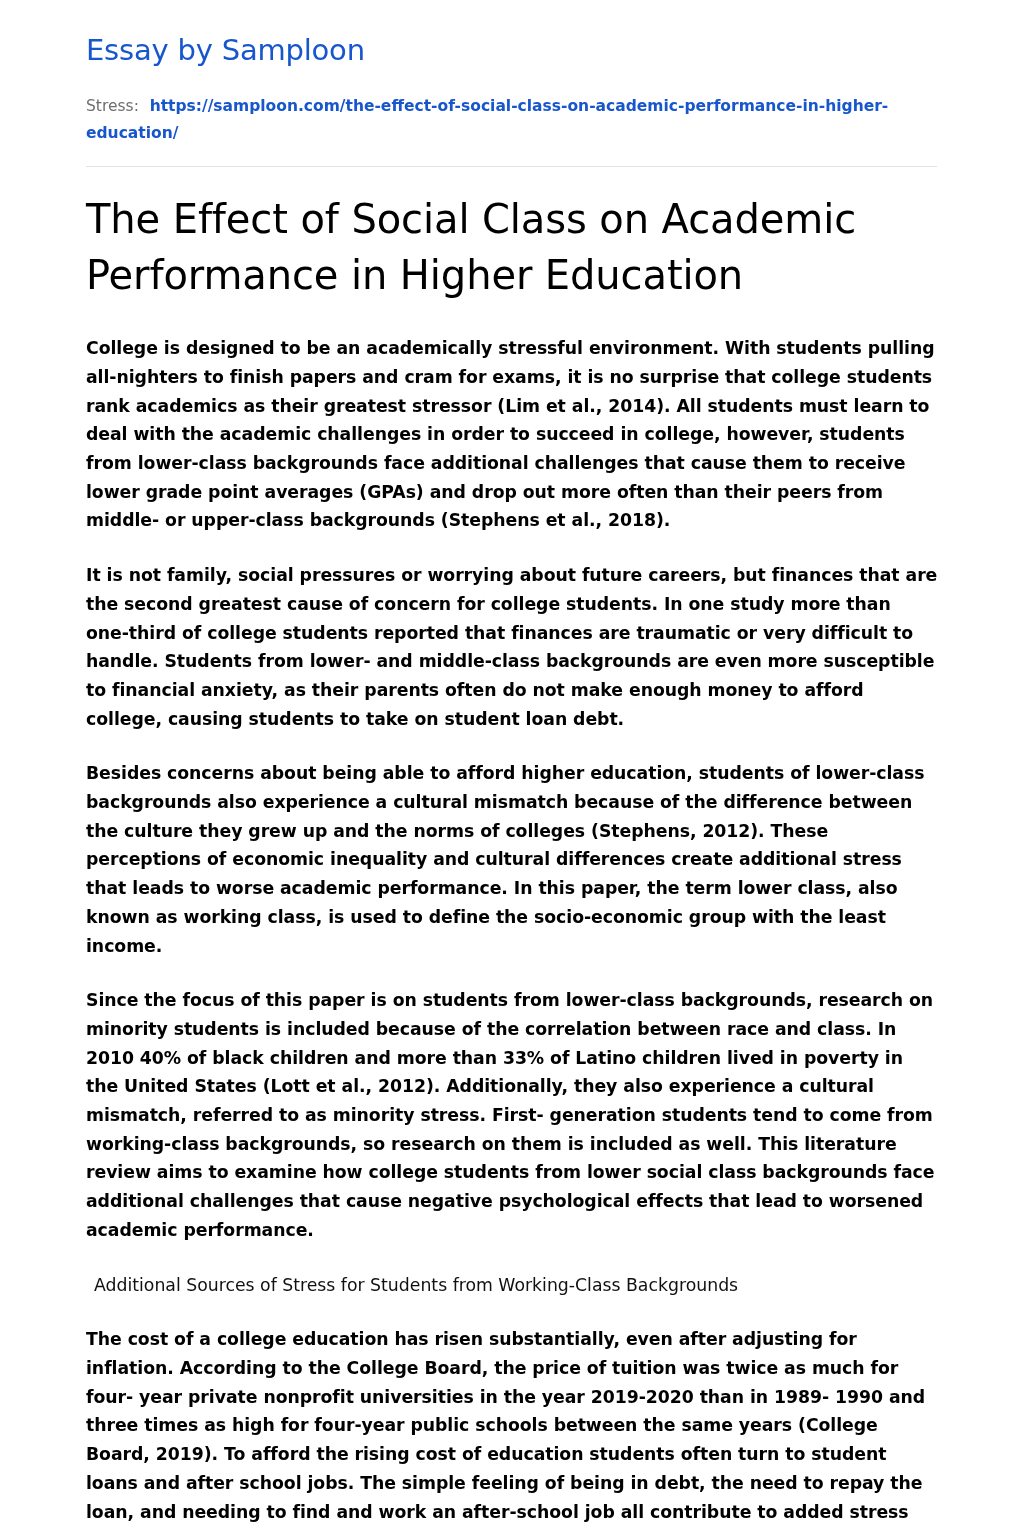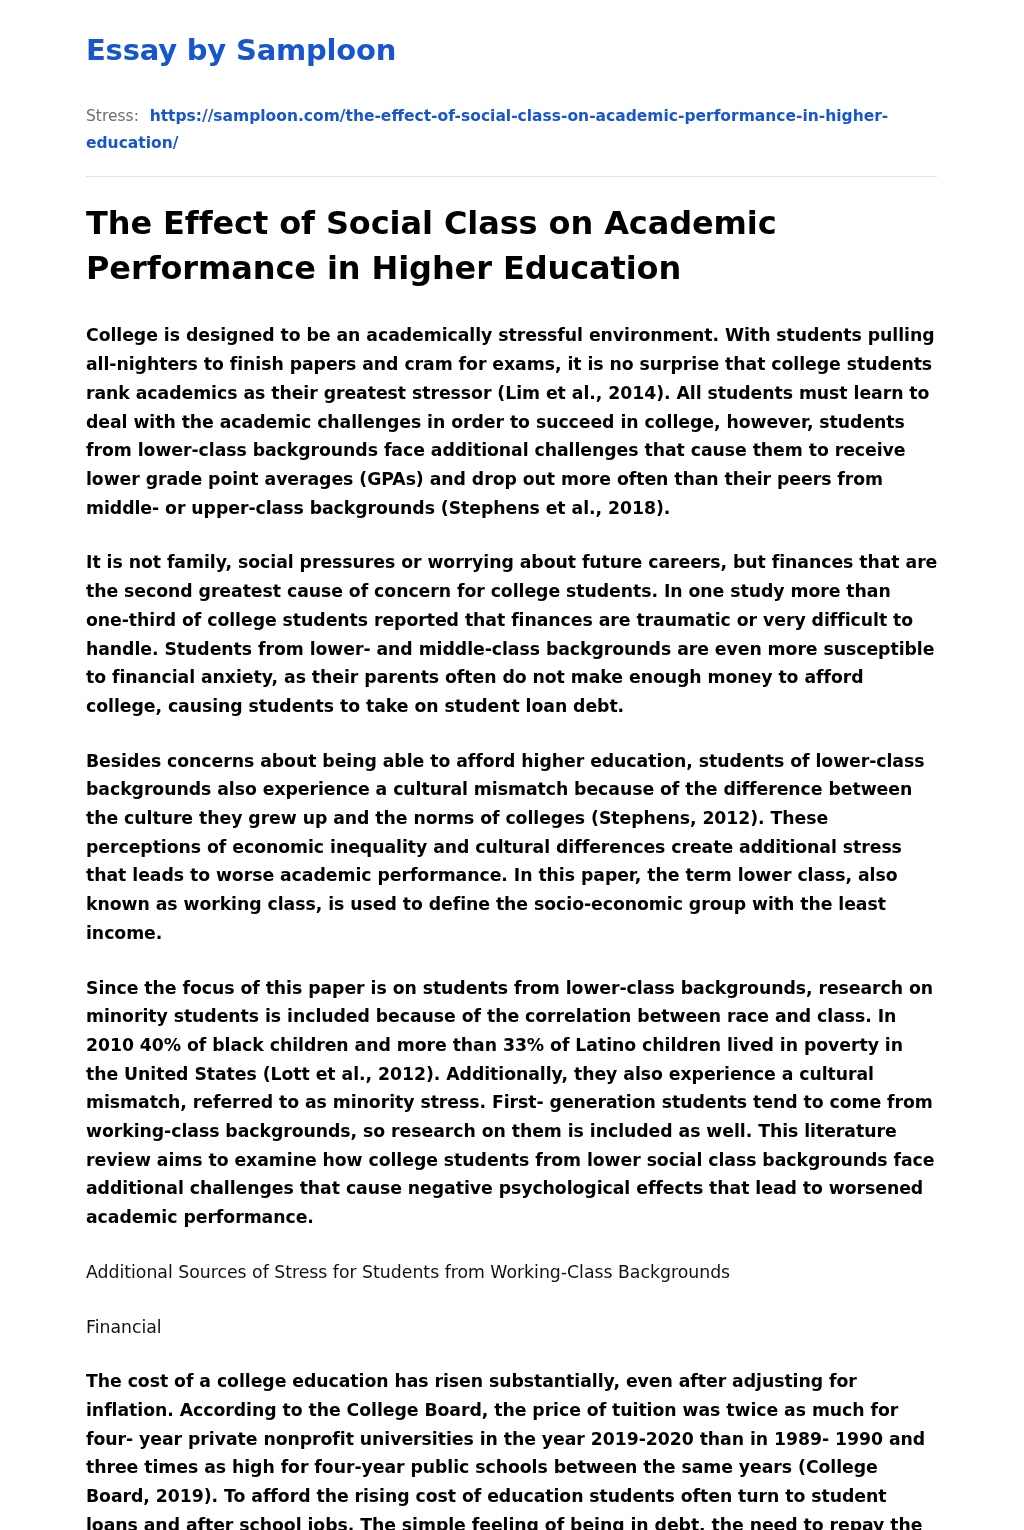--- a/index.html
+++ b/index.html
@@ -24,25 +24,25 @@
   }
   .content {
     padding-left: 86px;
     padding-right: 86px;
     padding-top: 34px;
   }
 
   
   .masthead {
     font-size: 29px;
-    font-weight: 700;
+    font-weight: 400;
     color: #1756cd;
     letter-spacing: -0.2px;
     line-height: 1.15;
-    margin: 0 0 36px 0;
+    margin: 0 0 26px 0;
   }
 
   
   .source-line {
     font-size: 15.5px;
     line-height: 1.75;
     font-weight: 700;
     margin: 0 0 18px 0;
     max-width: 855px;
     word-break: break-word;
@@ -60,23 +60,23 @@
   
   .divider {
     border: 0;
     border-top: 1px solid #e3e3e3;
     margin: 0 0 24px 0;
     width: 851px;
   }
 
   
   .doc-title {
-    font-size: 32px;
+    font-size: 40px;
     line-height: 1.42;
-    font-weight: 700;
+    font-weight: 400;
     color: #000000;
     margin: 0 0 30px 0;
     max-width: 860px;
     letter-spacing: -0.1px;
   }
 
   
   .para {
     font-size: 17.3px;
     line-height: 1.66;
@@ -86,21 +86,21 @@
     max-width: 856px;
     letter-spacing: -0.05px;
   }
 
   
   .section-heading {
     font-size: 17.3px;
     line-height: 1.66;
     font-weight: 400;
     color: #111111;
-    margin: 0 0 26px 0;
+    margin: 0 0 26px 8px;
     max-width: 856px;
   }
   .sub-heading {
     font-size: 17.3px;
     line-height: 1.66;
     font-weight: 400;
     color: #111111;
     margin: 0 0 26px 0;
   }
   .para:last-child { margin-bottom: 0; }
@@ -125,18 +125,17 @@
     <p class="para">College is designed to be an academically stressful environment. With students pulling all-nighters to finish papers and cram for exams, it is no surprise that college students rank academics as their greatest stressor (Lim et al., 2014). All students must learn to deal with the academic challenges in order to succeed in college, however, students from lower-class backgrounds face additional challenges that cause them to receive lower grade point averages (GPAs) and drop out more often than their peers from middle- or upper-class backgrounds (Stephens et al., 2018).</p>
 
     <p class="para">It is not family, social pressures or worrying about future careers, but finances that are the second greatest cause of concern for college students. In one study more than one-third of college students reported that finances are traumatic or very difficult to handle. Students from lower- and middle-class backgrounds are even more susceptible to financial anxiety, as their parents often do not make enough money to afford college, causing students to take on student loan debt.</p>
 
     <p class="para">Besides concerns about being able to afford higher education, students of lower-class backgrounds also experience a cultural mismatch because of the difference between the culture they grew up and the norms of colleges (Stephens, 2012). These perceptions of economic inequality and cultural differences create additional stress that leads to worse academic performance. In this paper, the term lower class, also known as working class, is used to define the socio-economic group with the least income.</p>
 
     <p class="para">Since the focus of this paper is on students from lower-class backgrounds, research on minority students is included because of the correlation between race and class. In 2010 40% of black children and more than 33% of Latino children lived in poverty in the United States (Lott et al., 2012). Additionally, they also experience a cultural mismatch, referred to as minority stress. First- generation students tend to come from working-class backgrounds, so research on them is included as well. This literature review aims to examine how college students from lower social class backgrounds face additional challenges that cause negative psychological effects that lead to worsened academic performance.</p>
 
     <p class="section-heading">Additional Sources of Stress for Students from Working-Class Backgrounds</p>
 
-    <p class="sub-heading">Financial</p>
 
     <p class="para">The cost of a college education has risen substantially, even after adjusting for inflation. According to the College Board, the price of tuition was twice as much for four- year private nonprofit universities in the year 2019-2020 than in 1989- 1990 and three times as high for four-year public schools between the same years (College Board, 2019). To afford the rising cost of education students often turn to student loans and after school jobs. The simple feeling of being in debt, the need to repay the loan, and needing to find and work an after-school job all contribute to added stress that can negat</p>
 
   </div>
 </div>
 
 </body></html>

